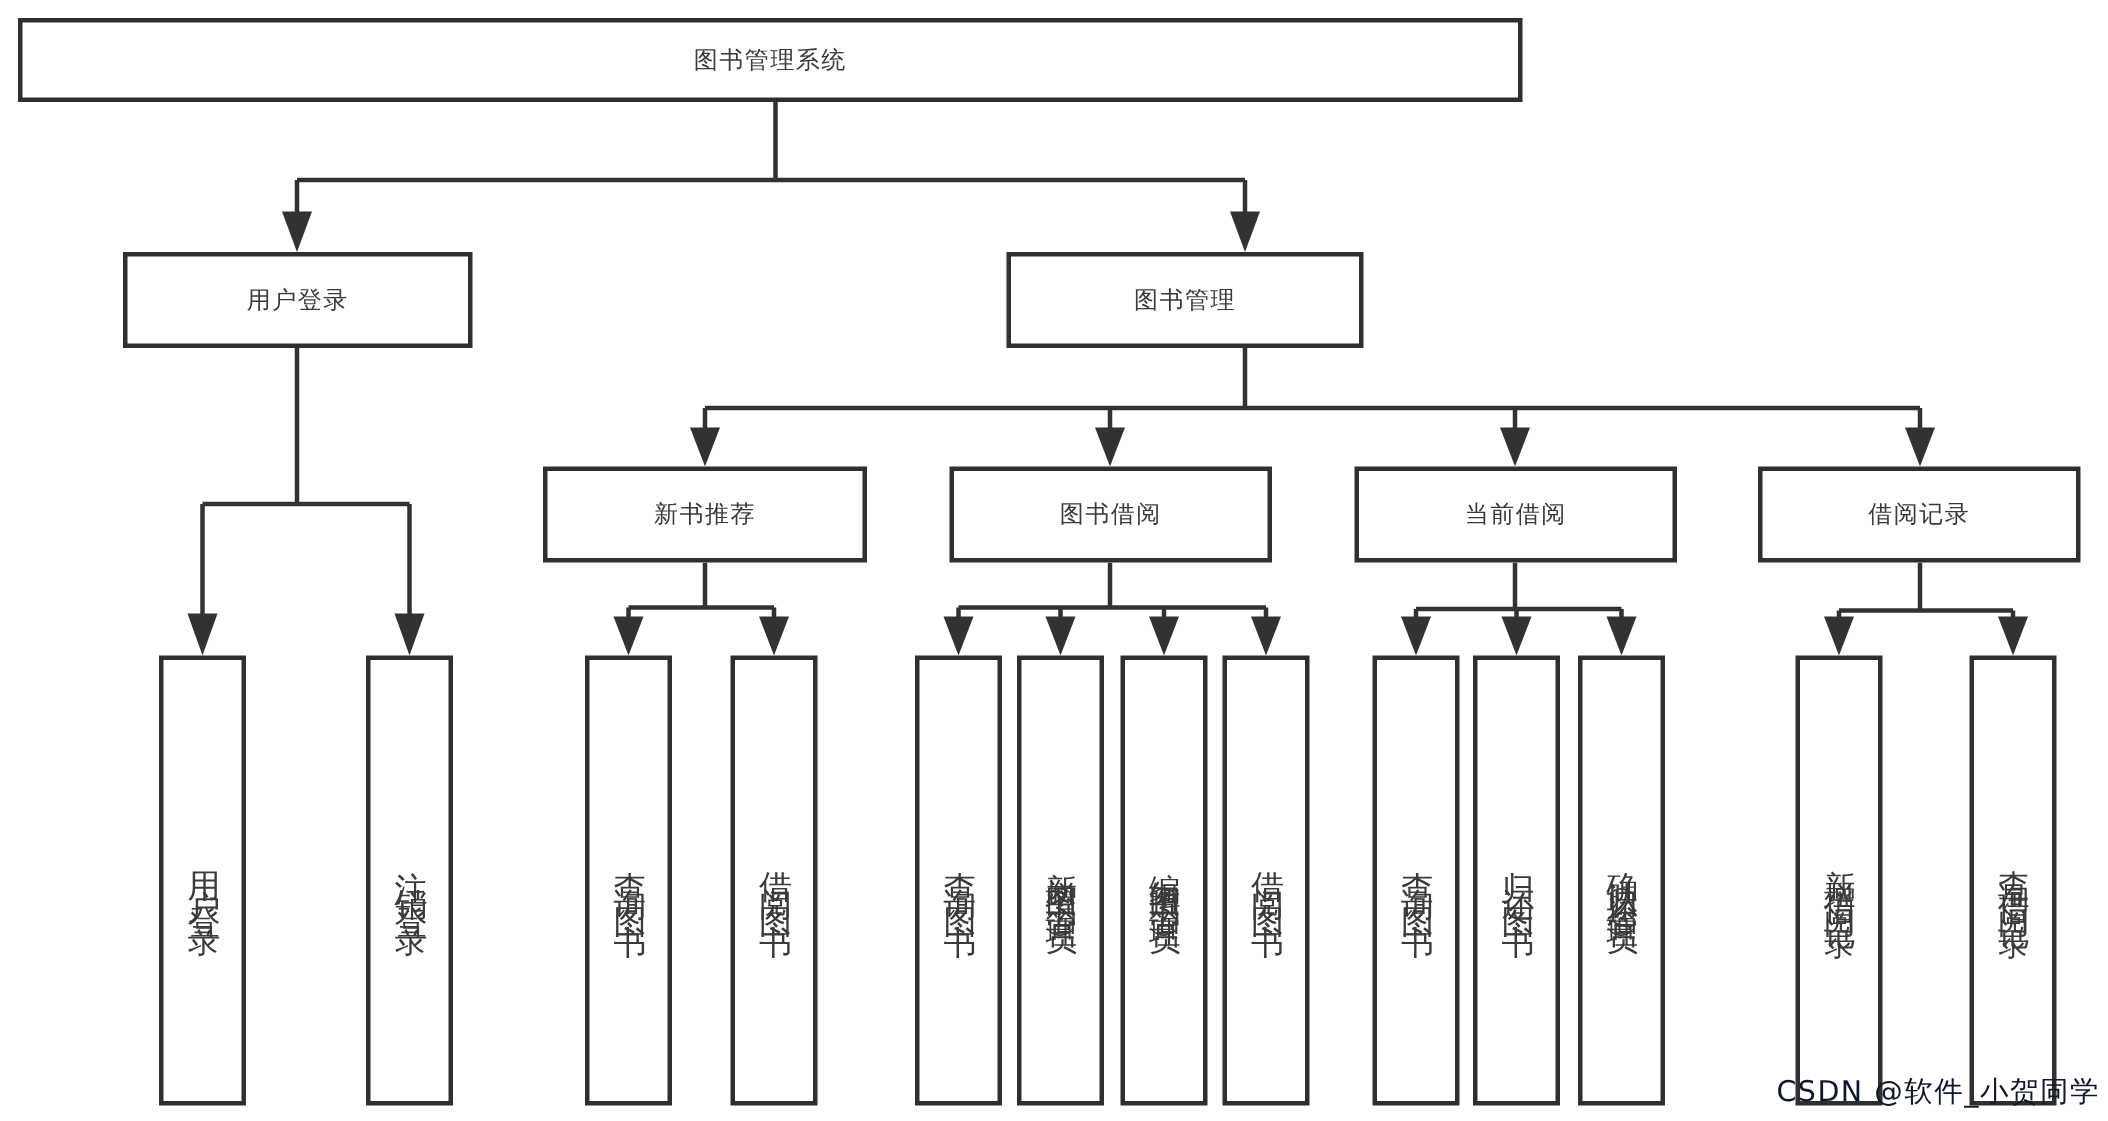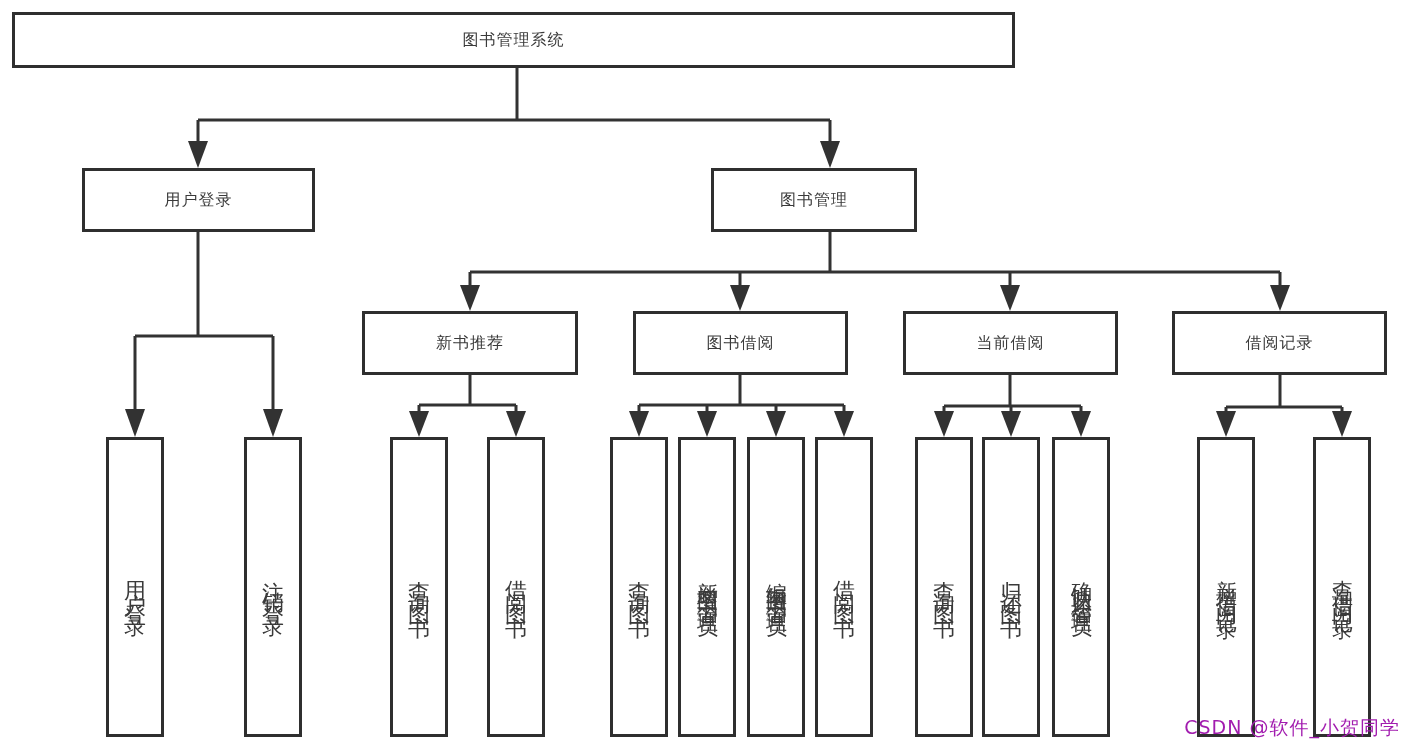--- a/index.html
+++ b/index.html
@@ -60,21 +60,21 @@
   }
   .node.v.long .label {
     letter-spacing: 5px;
     font-size: 21px;
   }
   .watermark {
     position: absolute;
     right: 5px;
     bottom: 6px;
     font-size: 19px;
-    color: #a21caf;
+    color: #0f172a;
     letter-spacing: 1px;
     white-space: nowrap;
     z-index: 5;
   }
 </style>
 </head>
 <body>
 
 <div class="canvas">
 
@@ -114,21 +114,21 @@
     <polygon points="1332,411 1352,411 1342,437"></polygon>
   </svg>
 
   <div class="node h" style="left:12px; top:12px; width:1003px; height:56px;">
     <span class="label">图书管理系统</span>
   </div>
 
   <div class="node h" style="left:82px; top:168px; width:233px; height:64px;">
     <span class="label">用户登录</span>
   </div>
-  <div class="node h" style="left:711px; top:168px; width:206px; height:64px;">
+  <div class="node h" style="left:671px; top:168px; width:238px; height:64px;">
     <span class="label">图书管理</span>
   </div>
 
   <div class="node h" style="left:362px; top:311px; width:216px; height:64px;">
     <span class="label">新书推荐</span>
   </div>
   <div class="node h" style="left:903px; top:311px; width:215px; height:64px;">
     <span class="label">当前借阅</span>
   </div>
   <div class="node h" style="left:633px; top:311px; width:215px; height:64px;">

